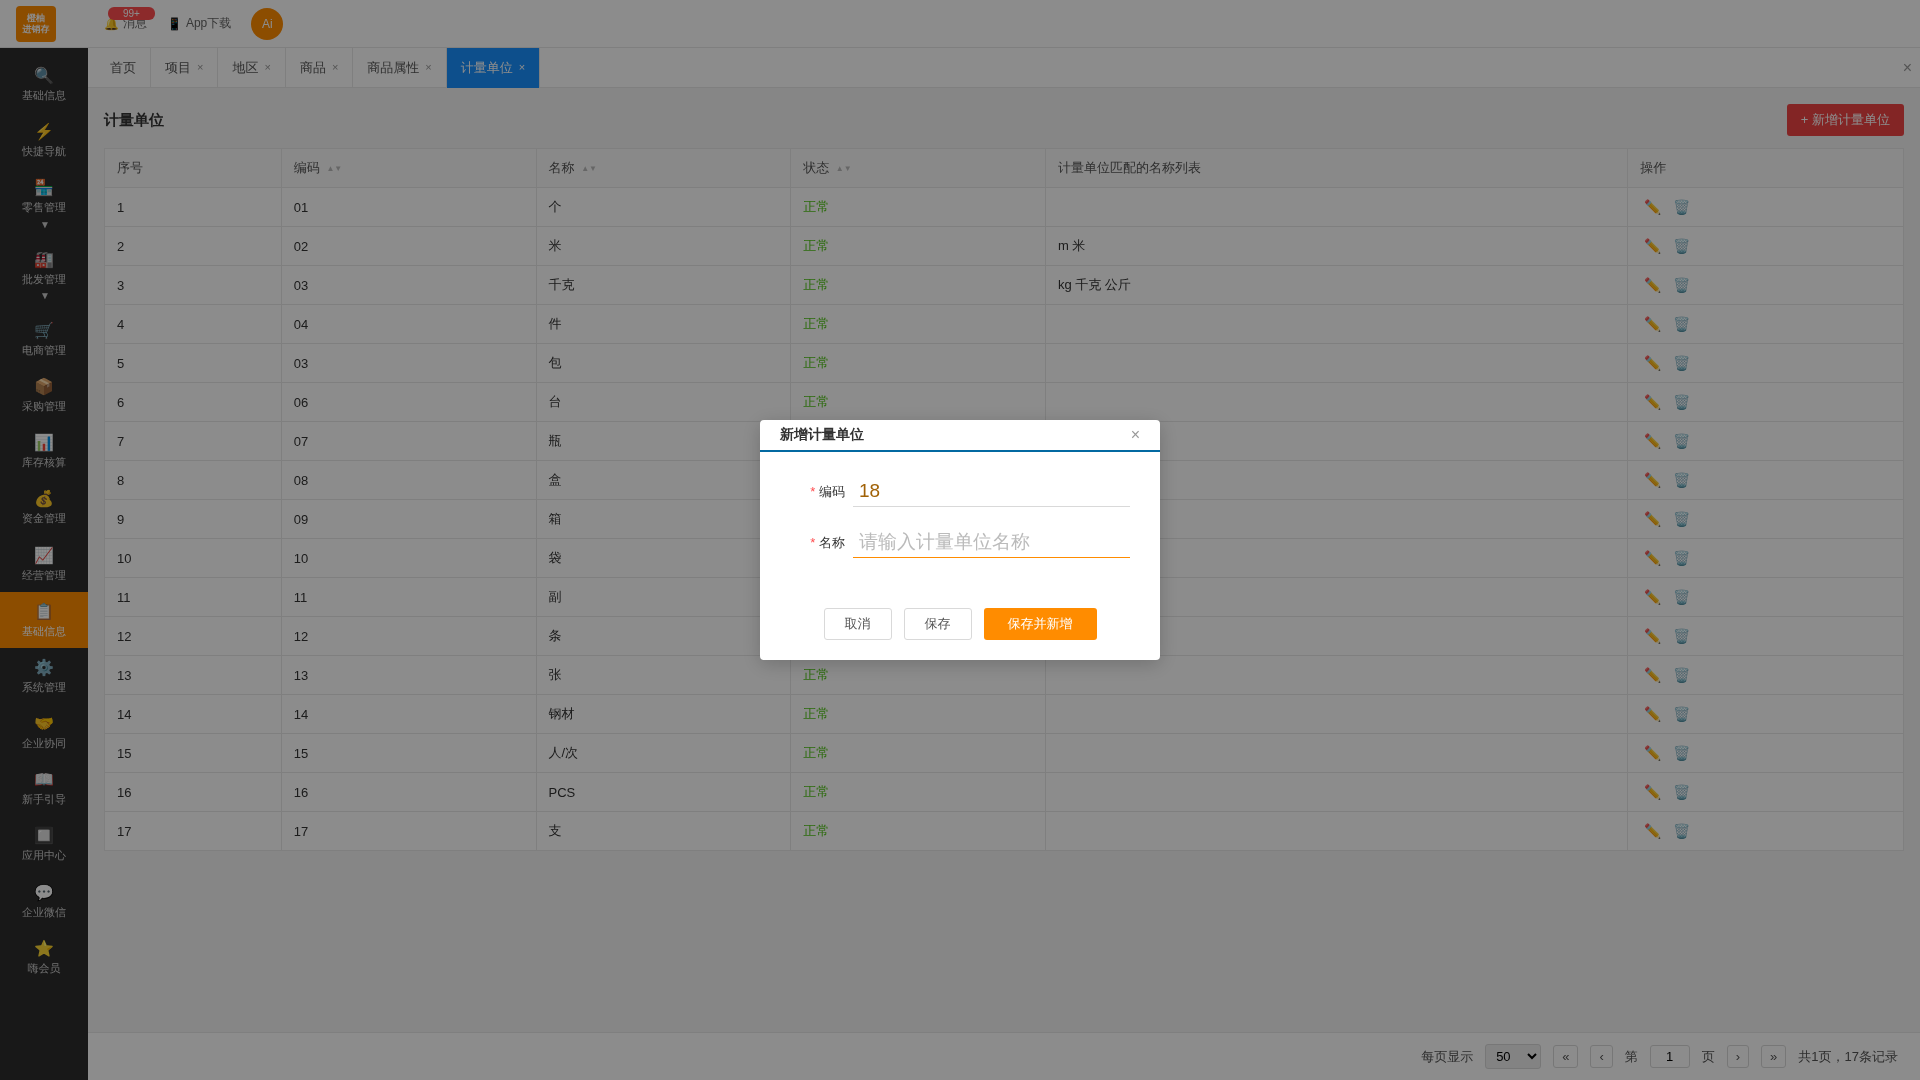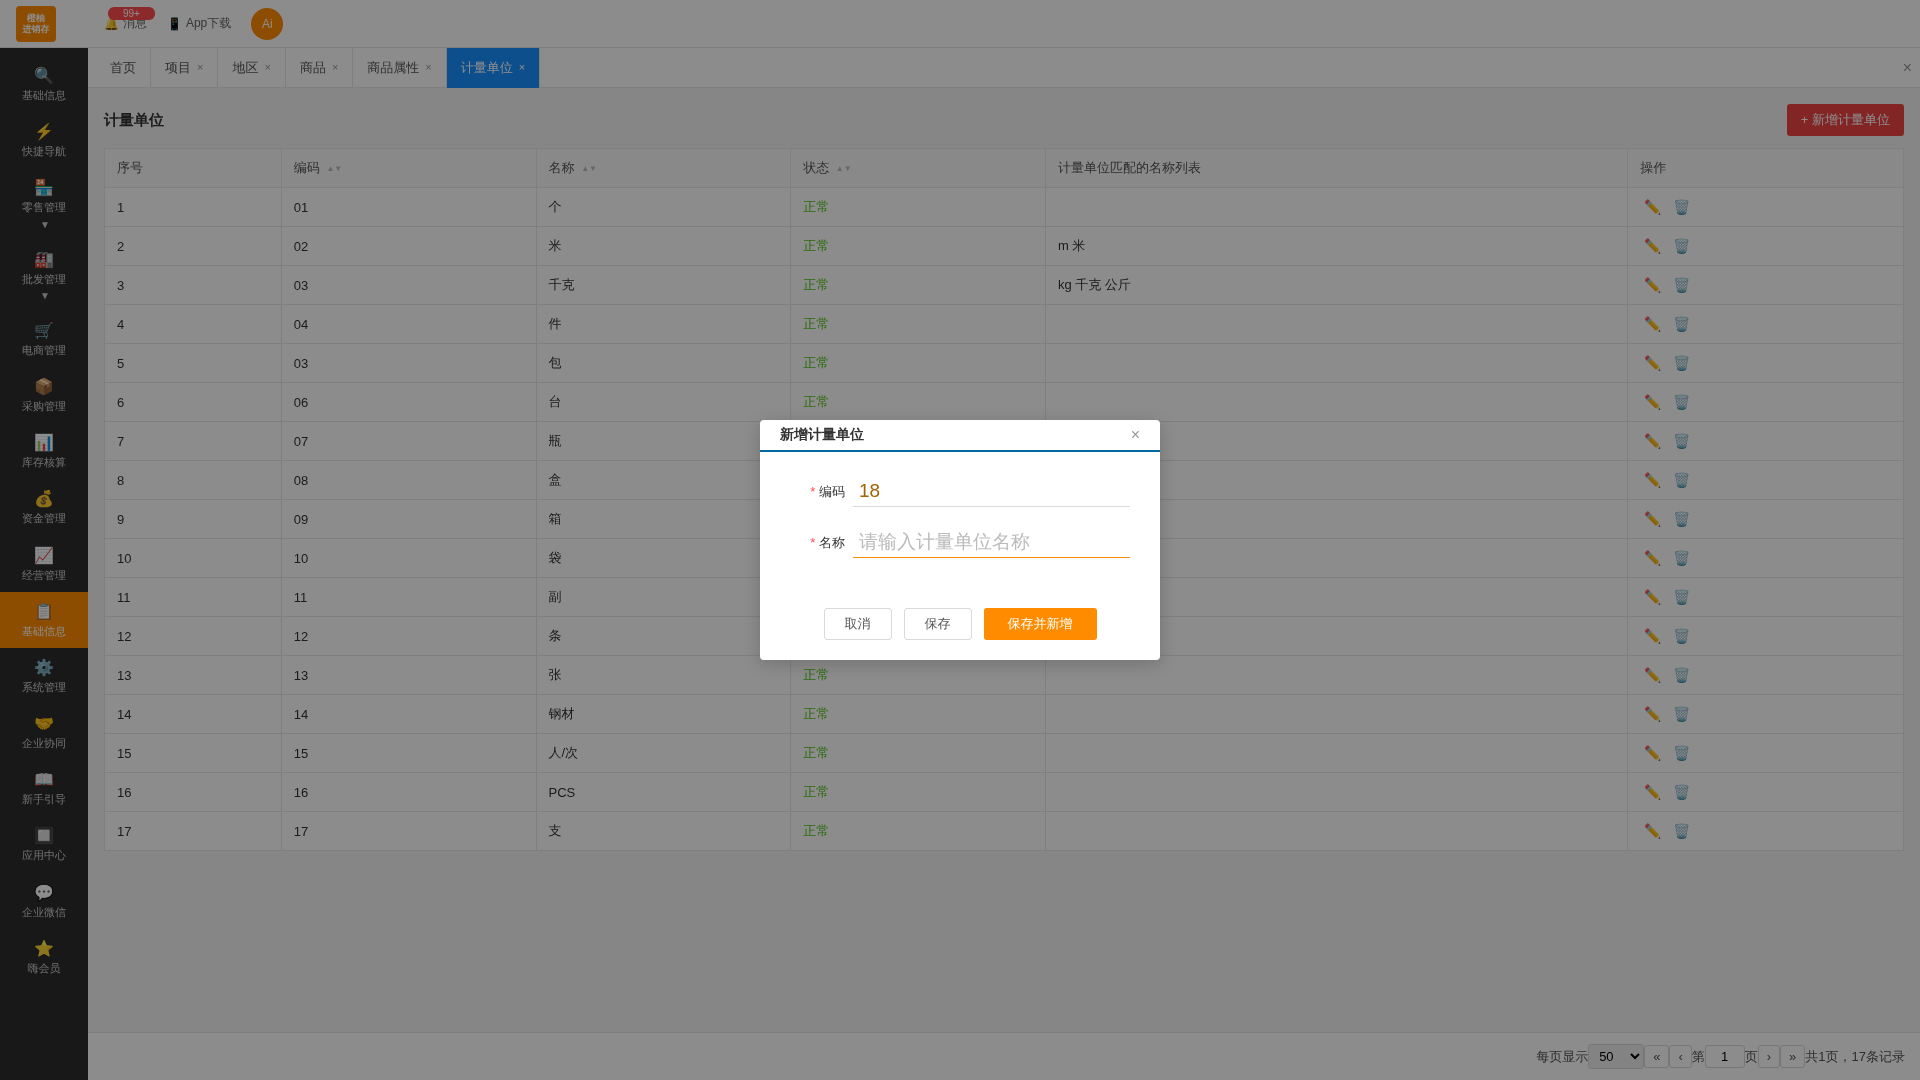--- a/index.html
+++ b/index.html
@@ -237,21 +237,22 @@
     }
 
     
     .pagination-bar {
       height: 48px;
       background: #fff;
       border-top: 1px solid #e8e8e8;
       display: flex;
       align-items: center;
       justify-content: flex-end;
-      padding: 0 15px;
+      padding: 0 22px;
+      gap: 12px;
       font-size: 13px;
       color: #555;
       flex-shrink: 0;
     }
     .page-size-select {
       border: 1px solid #d9d9d9;
       border-radius: 3px;
       padding: 3px 6px;
       font-size: 13px;
     }

